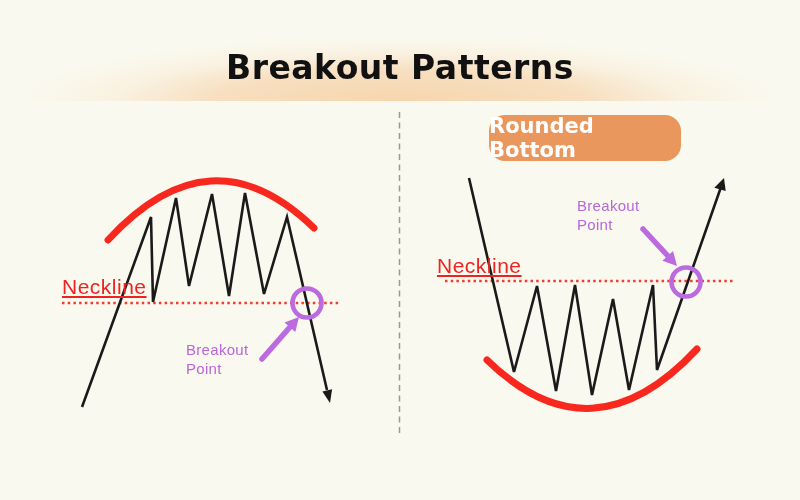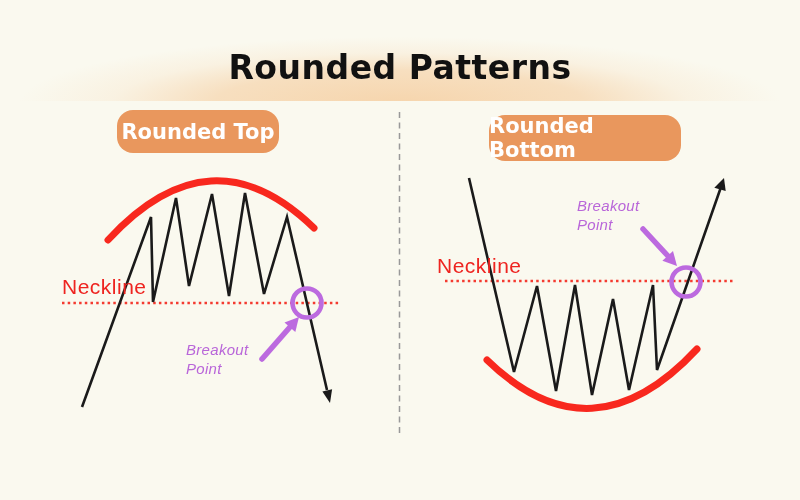--- a/index.html
+++ b/index.html
@@ -48,45 +48,44 @@
     border-radius: 16px;
   }
   .badge-left  { left: 117px; top: 110px; width: 162px; height: 43px; }
   .badge-right { left: 489px; top: 108px; width: 192px; height: 46px; margin-top: 7px; }
   .svg-layer { position: absolute; left: 0; top: 0; }
   .neckline-label {
     position: absolute;
     color: #ee2420;
     font-size: 21px;
     letter-spacing: 0.5px;
+    text-decoration: underline;
   }
   .neckline-label-left  { left: 62px;  top: 275px; }
   .neckline-label-right { left: 437px; top: 254px; }
   .breakout-label {
     position: absolute;
     width: 82px;
     color: #b966d9;
     font-size: 15px;
     line-height: 19px;
     letter-spacing: 0.3px;
-    font-style: italic;
   }
   .breakout-label-left  { left: 186px; top: 340px; }
   .breakout-label-right { left: 577px; top: 196px; }
 </style>
 </head>
 <body>
 
 <div class="stage">
 
   <div class="header-glow"></div>
 
-  <h1 class="title">Rounded Patterns</h1>
+  <h1 class="title">Breakout Patterns</h1>
 
-  <div class="badge badge-left">Rounded Top</div>
 
   <div class="badge badge-right">Rounded Bottom</div>
 
   <svg class="svg-layer" width="800" height="500" viewBox="0 0 800 500">
 
     <line x1="399.5" y1="112" x2="399.5" y2="435" stroke-width="1.5" stroke-dasharray="6 4.5" fill="none" stroke="#999999"></line>
 
     <path d="M 108 240 Q 211 128 314 228" stroke-width="7" fill="none" stroke-linecap="round" stroke="#F8281E"></path>
 
     <line x1="62" y1="303" x2="340" y2="303" stroke-width="2.5" stroke-dasharray="2.5 3.2" fill="none" stroke="#F43B30"></line>

